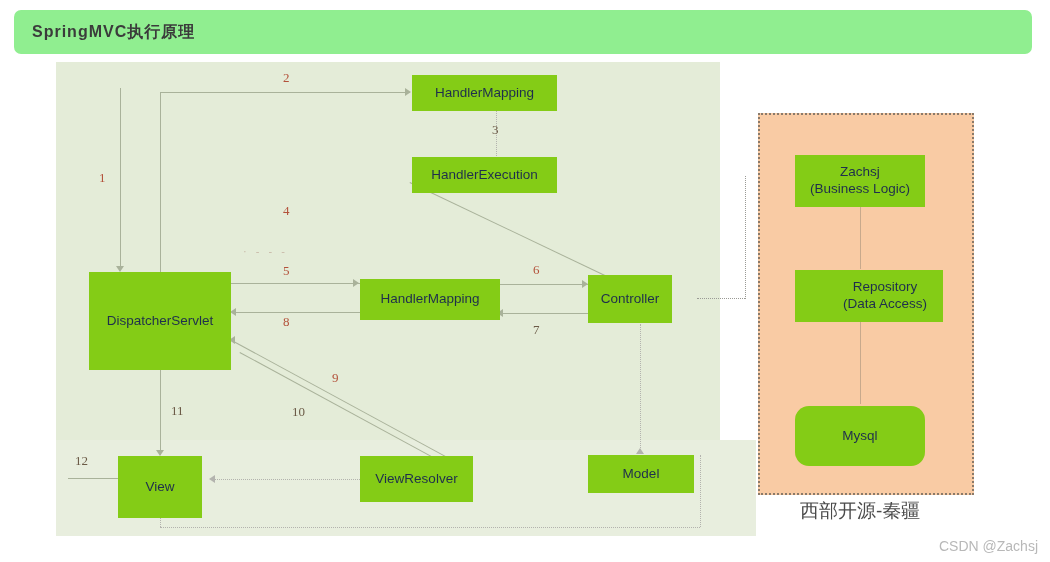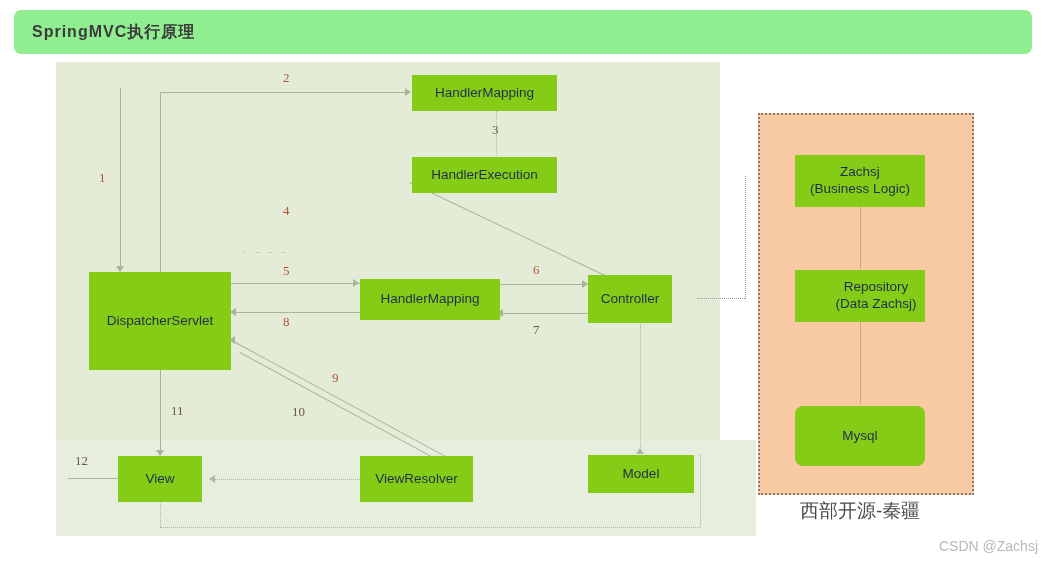--- a/index.html
+++ b/index.html
@@ -41,21 +41,21 @@
     position:absolute;
     background:#84cc16;
     color:#1f2f4d;
     display:flex;align-items:center;justify-content:center;
     text-align:center;
     font-size:13.5px;
     line-height:1.25;
     box-sizing:border-box;
     font-family:"Liberation Sans","DejaVu Sans",sans-serif;
   }
-  .node.soft{border-radius:8px;}
+  .node.soft{border-radius:14px;}
   
   .num{
     position:absolute;
     font-size:13px;
     color:#b3513a;
     font-family:"Liberation Serif","DejaVu Serif",serif;
     user-select:none;
   }
   .num.dark{color:#6b5a46;}
   
@@ -165,40 +165,40 @@
 </div>
 
 <div class="node" style="left:360px;top:279px;width:140px;height:41px;">
   <span>HandlerMapping</span>
 </div>
 
 <div class="node" style="left:588px;top:275px;width:84px;height:48px;">
   <span>Controller</span>
 </div>
 
-<div class="node" style="left:118px;top:456px;width:84px;height:46px;">
+<div class="node" style="left:118px;top:456px;width:84px;height:62px;">
   <span>View</span>
 </div>
 
 <div class="node" style="left:360px;top:456px;width:113px;height:46px;">
   <span>ViewResolver</span>
 </div>
 
 <div class="node" style="left:588px;top:455px;width:106px;height:38px;">
   <span>Model</span>
 </div>
 
 <div class="node" style="left:795px;top:155px;width:130px;height:52px;flex-direction:column;">
   <span>Zachsj</span>
   <span>(Business Logic)</span>
 </div>
 
-<div class="node" style="left:795px;top:270px;width:130px;height:52px;flex-direction:column;padding-left:32px;">
+<div class="node" style="left:795px;top:270px;width:148px;height:52px;flex-direction:column;padding-left:32px;">
   <span>Repository</span>
-  <span>(Data Zachsj)</span>
+  <span>(Data Access)</span>
 </div>
 
 <div class="node soft" style="left:795px;top:406px;width:130px;height:60px;">
   <span>Mysql</span>
 </div>
 
 <div class="num" style="left:99px;top:170px;">1</div>
 <div class="num" style="left:283px;top:70px;">2</div>
 <div class="num dark" style="left:492px;top:122px;">3</div>
 <div class="num" style="left:283px;top:203px;">4</div>

